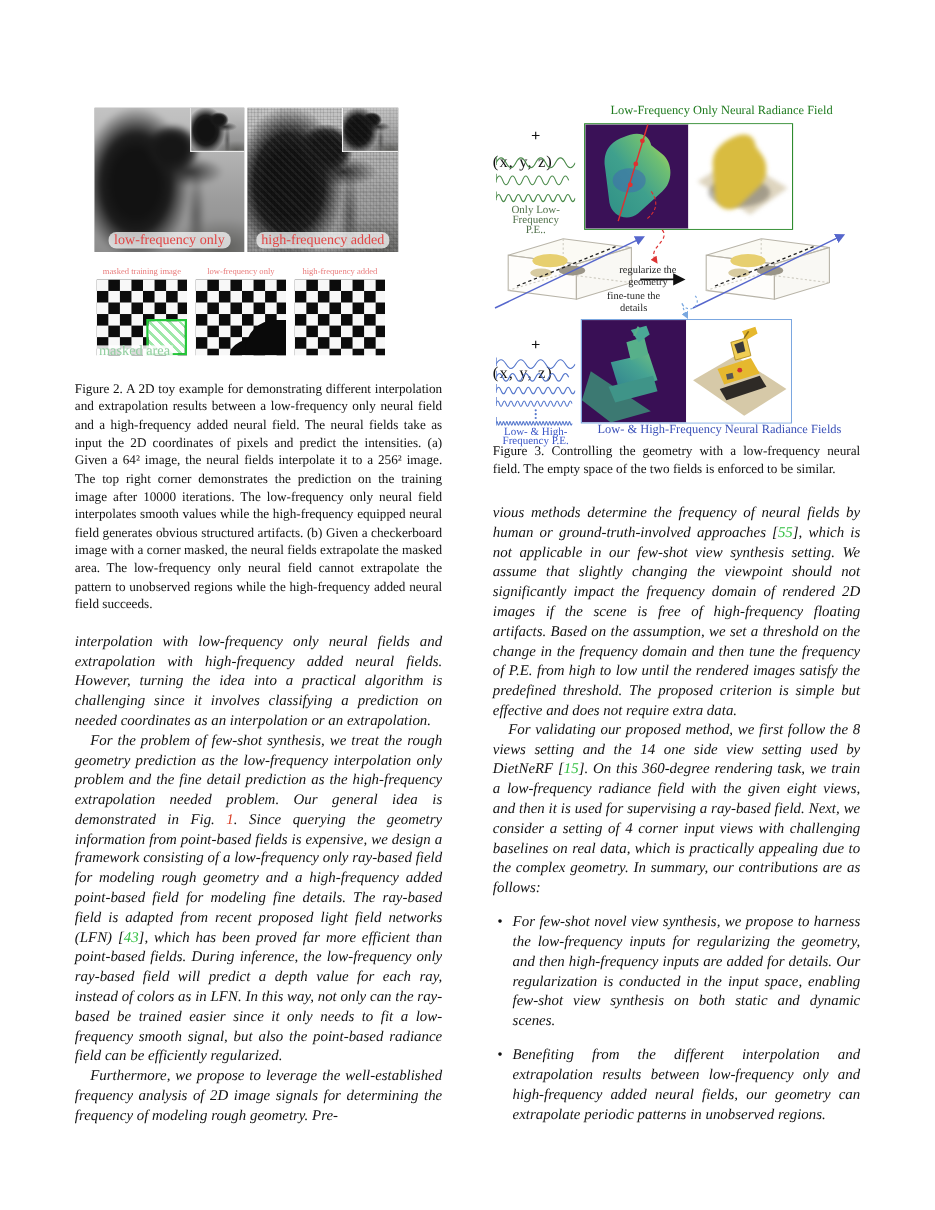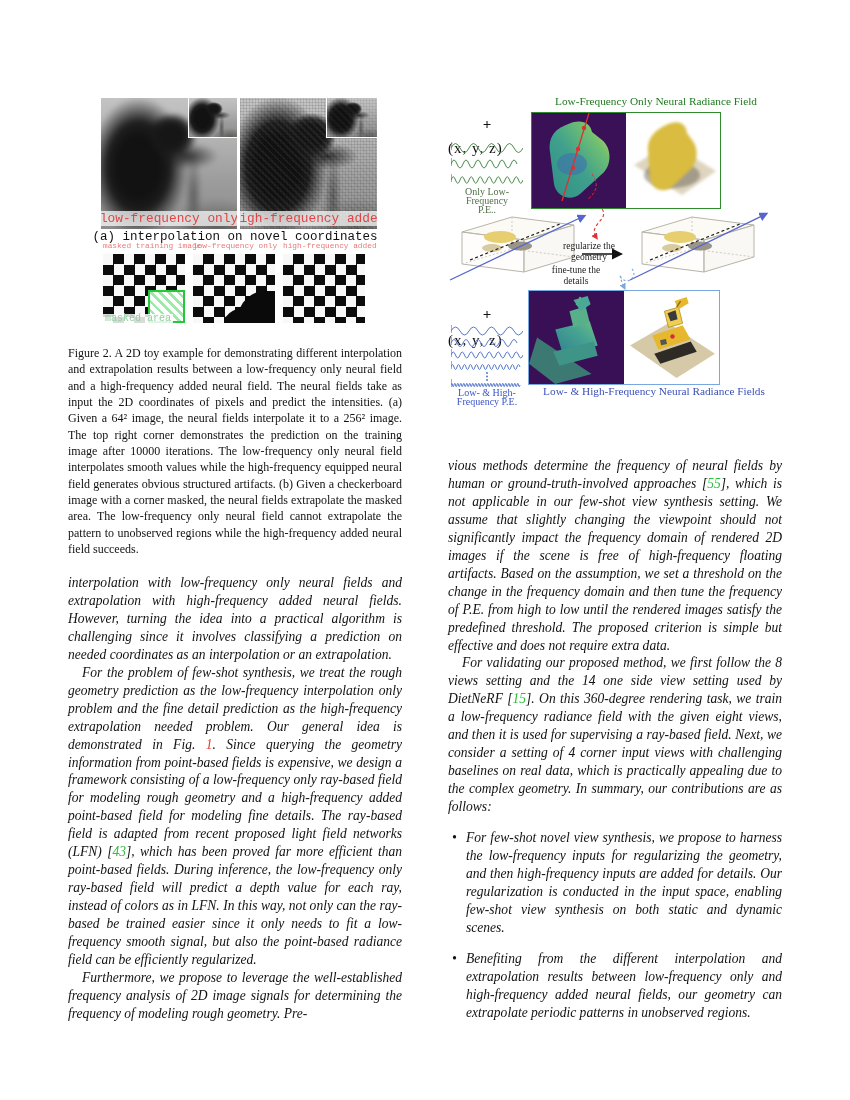--- a/index.html
+++ b/index.html
@@ -41,21 +41,21 @@
   .subcap{width:334px;text-align:center;font-size:12.5px;line-height:14px;}
   .cb-label{position:absolute;width:82px;text-align:center;font-size:7.8px;line-height:9px;
             color:#e87a7a;white-space:nowrap;}
   .checker{position:absolute;width:82px;height:69px;overflow:hidden;
            background-image:repeating-conic-gradient(#0c0c0c 0% 25%, #f8f8f8 0% 50%);
            background-size:21px 21px;}
   .masked-square{position:absolute;left:45px;top:36px;width:33px;height:29px;
            border:2px solid #25c83a;
            background:repeating-linear-gradient(45deg,#9fe8aa 0 2.5px,#ffffff 2.5px 6.5px);}
   .masked-label{position:absolute;left:0;bottom:0;color:#92cfa0;background:rgba(255,255,255,.85);
-           font-size:10px;line-height:9px;padding:0 2px;white-space:nowrap;}
+           font-size:13px;line-height:9px;padding:0 2px;white-space:nowrap;}
   .cb2-blob{position:absolute;right:0;bottom:0;width:45%;height:46%;background:#0a0a0a;
            border-top-left-radius:75% 85%;}
   .cb2-blob2{position:absolute;right:0;bottom:0;width:62%;height:24%;background:#0a0a0a;
            border-top-left-radius:60% 100%;}
   
   .f3-title{font-size:11.3px;line-height:13px;text-align:center;color:#1e7a1e;font-family:Liberation Serif, serif;}
   .f3-title.blue{color:#3a50b8;}
   .f3-math{font-size:15px;text-align:left;letter-spacing:1px;margin-top:43px;}
   .f3-plus{font-size:15px;font-weight:bold;text-align:center;line-height:14px;}
   .f3-pe{font-size:10px;line-height:8.8px;text-align:center;color:#50704a;}
@@ -63,39 +63,38 @@
   .f3-note{font-size:9.5px;line-height:10.6px;text-align:center;color:#222;}
   .gbox{border:1.6px solid #2e8b2e;display:flex;background:#fff;}
   .bbox{border:1.6px solid #7ba7e0;display:flex;background:#fff;}
   .boxhalf{position:relative;flex:1;overflow:hidden;}
 </style>
 </head>
 <body>
 
 <div id="page">
 
-  <div class="abs" style="left:68px;top:97px;width:334px;height:245px;font-family:Liberation Mono, monospace;">
+  <div class="abs" style="left:53px;top:97px;width:334px;height:245px;">
 
     <div class="photo" style="left:33px;top:1px;width:136px;height:131px;">
       <div class="blob soft"></div>
       <div class="inset">
           <div class="blob crisp" style="inset:-3px;"></div>
         </div>
       <div class="pill">low-frequency only</div>
     </div>
     <div class="photo" style="left:172px;top:1px;width:137px;height:131px;">
       <div class="blob crisp"></div>
       <div class="noise"></div>
       <div class="inset" style="width:50px;">
         <div class="blob crisp" style="inset:-3px;"></div>
         <div class="noise" style="opacity:.55;"></div>
       </div>
       <div class="pill">high-frequency added</div>
     </div>
-    <div class="abs subcap" style="left:0;top:133px;">(a) interpolation on novel coordinates</div>
 
     <div class="cb-label" style="left:35px;top:145px;">masked training image</div>
     <div class="cb-label" style="left:125px;top:145px;">low-frequency only</div>
     <div class="cb-label" style="left:215px;top:145px;">high-frequency added</div>
 
     <div class="checker" style="left:35px;top:157px;">
       <div class="masked-square"></div>
       <div class="masked-label">masked area</div>
     </div>
     <div class="checker" style="left:125px;top:157px;">
@@ -258,20 +257,21 @@
           <polygon points="50,10 62,6 64,12 54,18" fill="#e6b82e"></polygon>
           <line x1="52" y1="16" x2="56" y2="10" stroke="#8a6d14" stroke-width="1.4"></line>
           <rect x="36" y="48" width="6" height="5" fill="#555" transform="rotate(-12 39 50)"></rect>
           <circle cx="48" cy="45" r="2.2" fill="#d03030"></circle>
         </svg>
       </div>
     </div>
     <div class="abs f3-title blue" style="left:78px;top:290px;width:256px;">Low- &amp; High-Frequency Neural Radiance Fields</div>
   </div>
 
+  <div class="abs figcaption" style="left:448px;top:402px;">Figure 3. Controlling the geometry with a low-frequency neural field. The empty space of the two fields is enforced to be similar.</div>
 
   <div class="abs col" style="left:448px;top:457px;">
     <p class="para"><span>vious methods determine the frequency of neural fields by human or ground-truth-involved approaches [</span><span class="ref">55</span><span>], which is not applicable in our few-shot view synthesis setting. We assume that slightly changing the viewpoint should not significantly impact the frequency domain of rendered 2D images if the scene is free of high-frequency floating artifacts. Based on the assumption, we set a threshold on the change in the frequency domain and then tune the frequency of P.E. from high to low until the rendered images satisfy the predefined threshold. The proposed criterion is simple but effective and does not require extra data.</span></p>
     <p class="para indent"><span>For validating our proposed method, we first follow the 8 views setting and the 14 one side view setting used by DietNeRF [</span><span class="ref">15</span><span>]. On this 360-degree rendering task, we train a low-frequency radiance field with the given eight views, and then it is used for supervising a ray-based field. Next, we consider a setting of 4 corner input views with challenging baselines on real data, which is practically appealing due to the complex geometry. In summary, our contributions are as follows:</span></p>
     <div class="bullets">
       <div class="bullet">
         <span class="marker">•</span>
         <span>For few-shot novel view synthesis, we propose to harness the low-frequency inputs for regularizing the geometry, and then high-frequency inputs are added for details. Our regularization is conducted in the input space, enabling few-shot view synthesis on both static and dynamic scenes.</span>
       </div>
       <div class="bullet">

